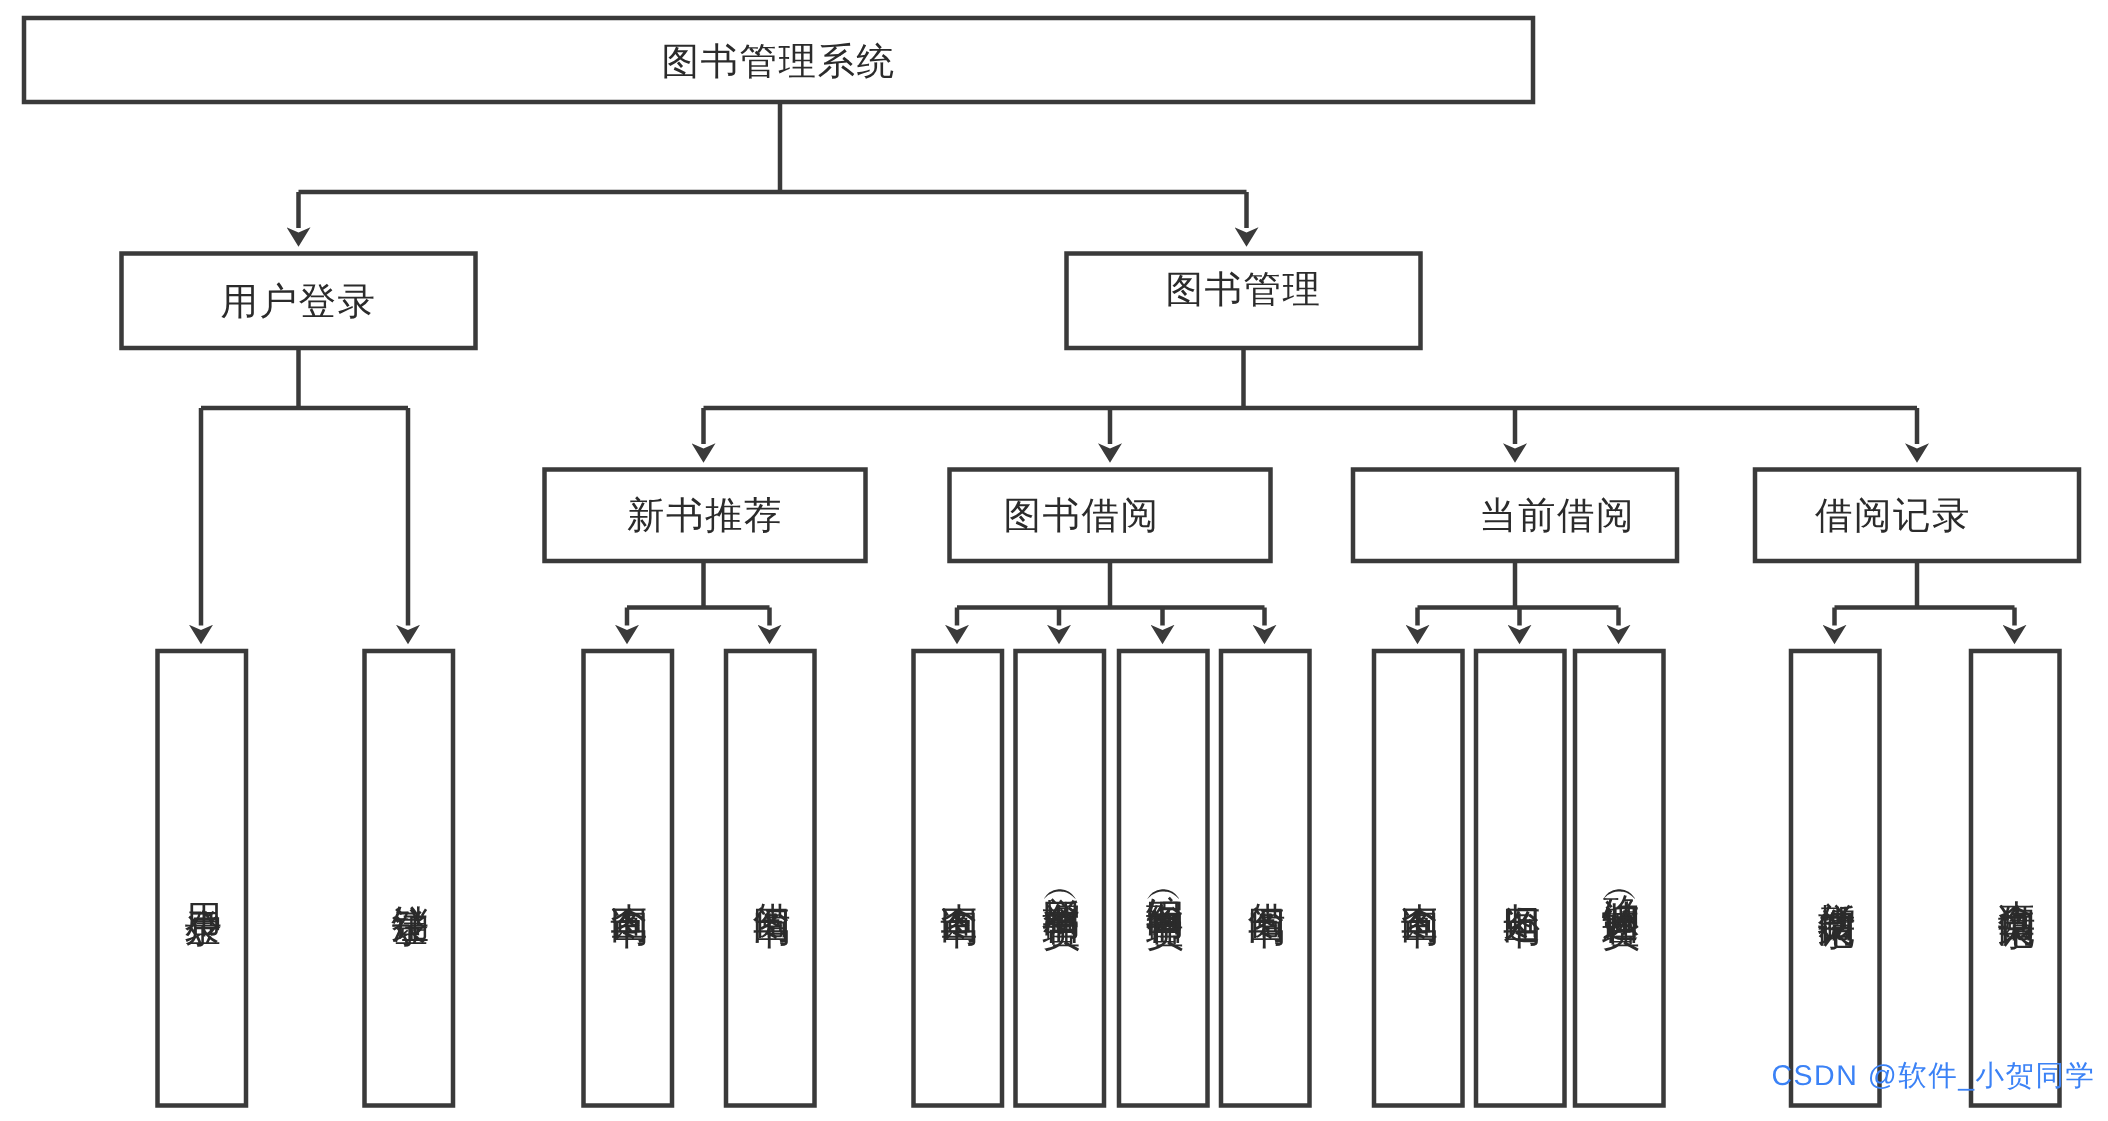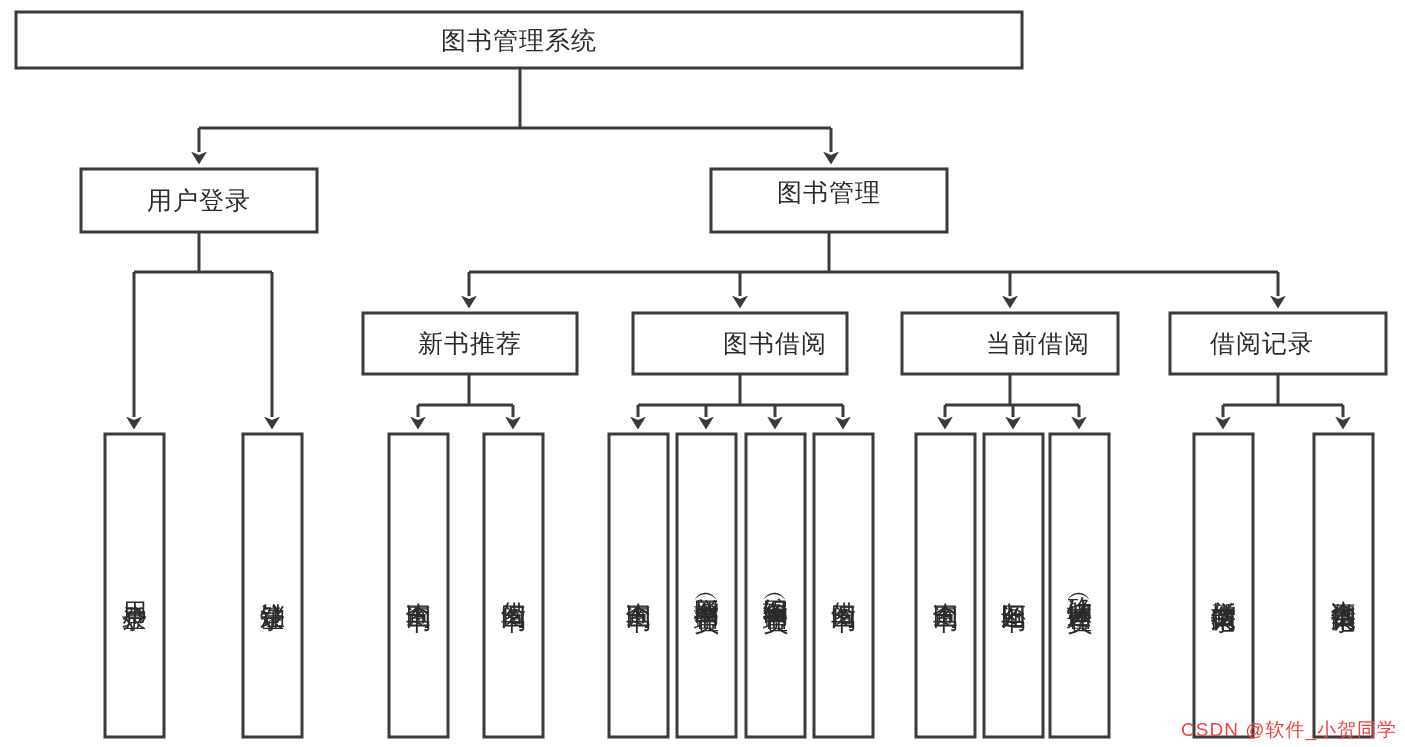--- a/index.html
+++ b/index.html
@@ -34,23 +34,23 @@
     justify-content:center;
     font-size:25px;
     color:#2b2b2b;
     letter-spacing:1px;
     white-space:nowrap;
     pointer-events:none;
   }
   .watermark{
     position:absolute;
     right:8px;
-    bottom:4px;
+    bottom:17px;
     font-size:19px;
-    color:#ef4444;
+    color:#3b82f6;
     letter-spacing:1px;
     white-space:nowrap;
   }
 </style>
 </head>
 <body>
 
 <div id="diagram-root">
 
   <svg class="flow" viewBox="0 0 1405 747">
@@ -146,21 +146,21 @@
     <rect class="node-rect" x="1194" y="434" width="59" height="303"></rect>
     <rect class="node-rect" x="1314" y="434" width="59" height="303"></rect>
   </svg>
 
   <div class="hlabel-wrap" style="left:16px;top:12px;width:1006px;height:56px;">图书管理系统</div>
 
   <div class="hlabel-wrap" style="left:81px;top:169px;width:236px;height:63px;">用户登录</div>
   <div class="hlabel-wrap" style="left:711px;top:169px;width:236px;height:47px;">图书管理</div>
 
   <div class="hlabel-wrap" style="left:363px;top:313px;width:214px;height:61px;border-radius:15px;">新书推荐</div>
-  <div class="hlabel-wrap" style="left:668px;top:313px;width:214px;height:61px;">图书借阅</div>
+  <div class="hlabel-wrap" style="left:614px;top:313px;width:214px;height:61px;">图书借阅</div>
   <div class="hlabel-wrap" style="left:930px;top:313px;width:216px;height:61px;">当前借阅</div>
   <div class="hlabel-wrap" style="left:1170px;top:313px;width:184px;height:61px;">借阅记录</div>
 
   <div class="vlabel-wrap" style="left:105px;top:434px;width:59px;height:303px;">用户登录</div>
   <div class="vlabel-wrap" style="left:243px;top:434px;width:59px;height:303px;">注销登录</div>
 
   <div class="vlabel-wrap" style="left:389px;top:434px;width:59px;height:303px;">查询图书</div>
   <div class="vlabel-wrap" style="left:484px;top:434px;width:59px;height:303px;">借阅图书</div>
 
   <div class="vlabel-wrap" style="left:609px;top:434px;width:59px;height:303px;">查询图书</div>

